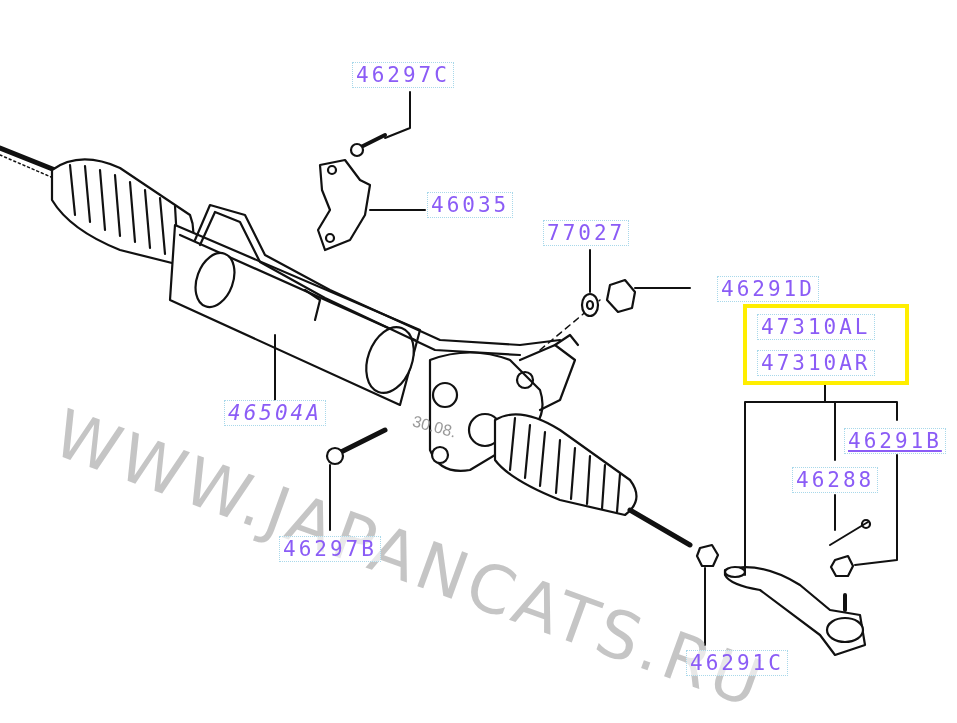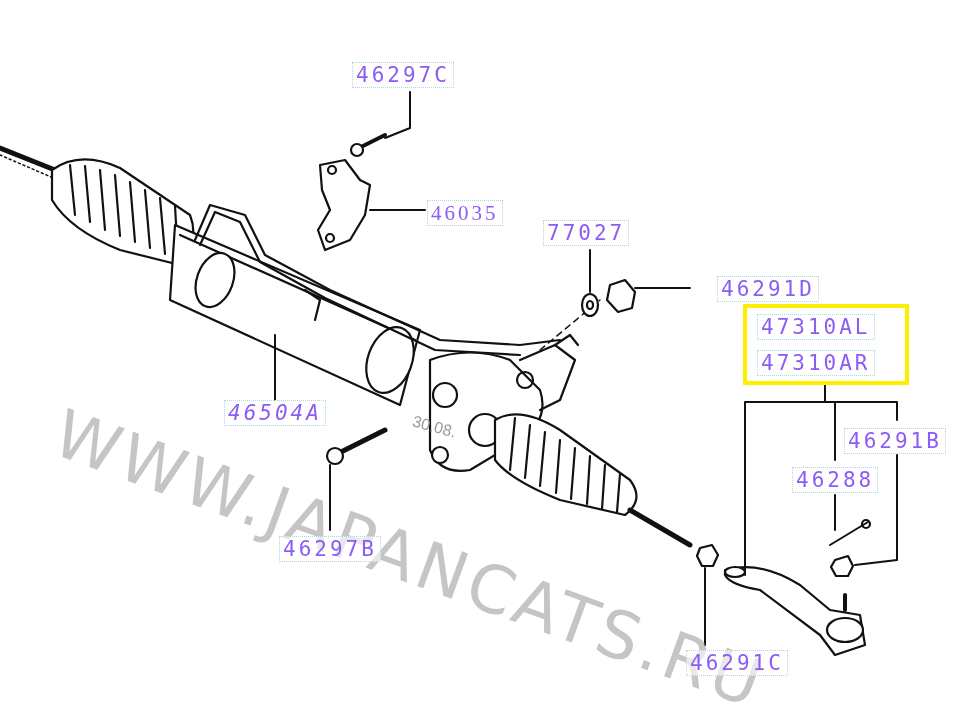--- a/index.html
+++ b/index.html
@@ -85,27 +85,27 @@
       <path d="M330 465 L330 530" stroke-width="2"></path>
       <path d="M705 568 L705 645" stroke-width="2"></path>
       <path d="M825 382 L825 402 M745 402 L897 402 M745 402 L745 575 M835 402 L835 460 M835 495 L835 530 M897 402 L897 420 M897 455 L897 560 L855 565" stroke-width="2"></path>
     </g>
   </svg>
 
   <div class="wm">WWW.JAPANCATS.RU</div>
   <div class="date">30.08.</div>
 
   <div class="lbl" style="left:352px;top:62px;">46297C</div>
-  <div class="lbl" style="left:427px;top:200px;font-family:Liberation Serif, serif;">46035</div>
+  <div class="lbl" style="left:427px;top:192px;">46035</div>
   <div class="lbl" style="left:543px;top:220px;">77027</div>
   <div class="lbl" style="left:717px;top:276px;">46291D</div>
 
   <div class="hl" style="left:743px;top:304px;width:158px;height:73px;"></div>
   <div class="lbl" style="left:757px;top:314px;">47310AL</div>
   <div class="lbl" style="left:757px;top:350px;">47310AR</div>
 
   <div class="lbl" style="left:224px;top:400px;font-style:italic;">46504A</div>
-  <div class="lbl" style="left:844px;top:428px;">46291B</div>
+  <div class="lbl" style="left:844px;top:428px;text-decoration:underline;">46291B</div>
   <div class="lbl" style="left:792px;top:467px;">46288</div>
   <div class="lbl" style="left:279px;top:536px;">46297B</div>
   <div class="lbl" style="left:652px;top:650px;margin-left:34px;">46291C</div>
 
 </div>
 
 </body></html>

